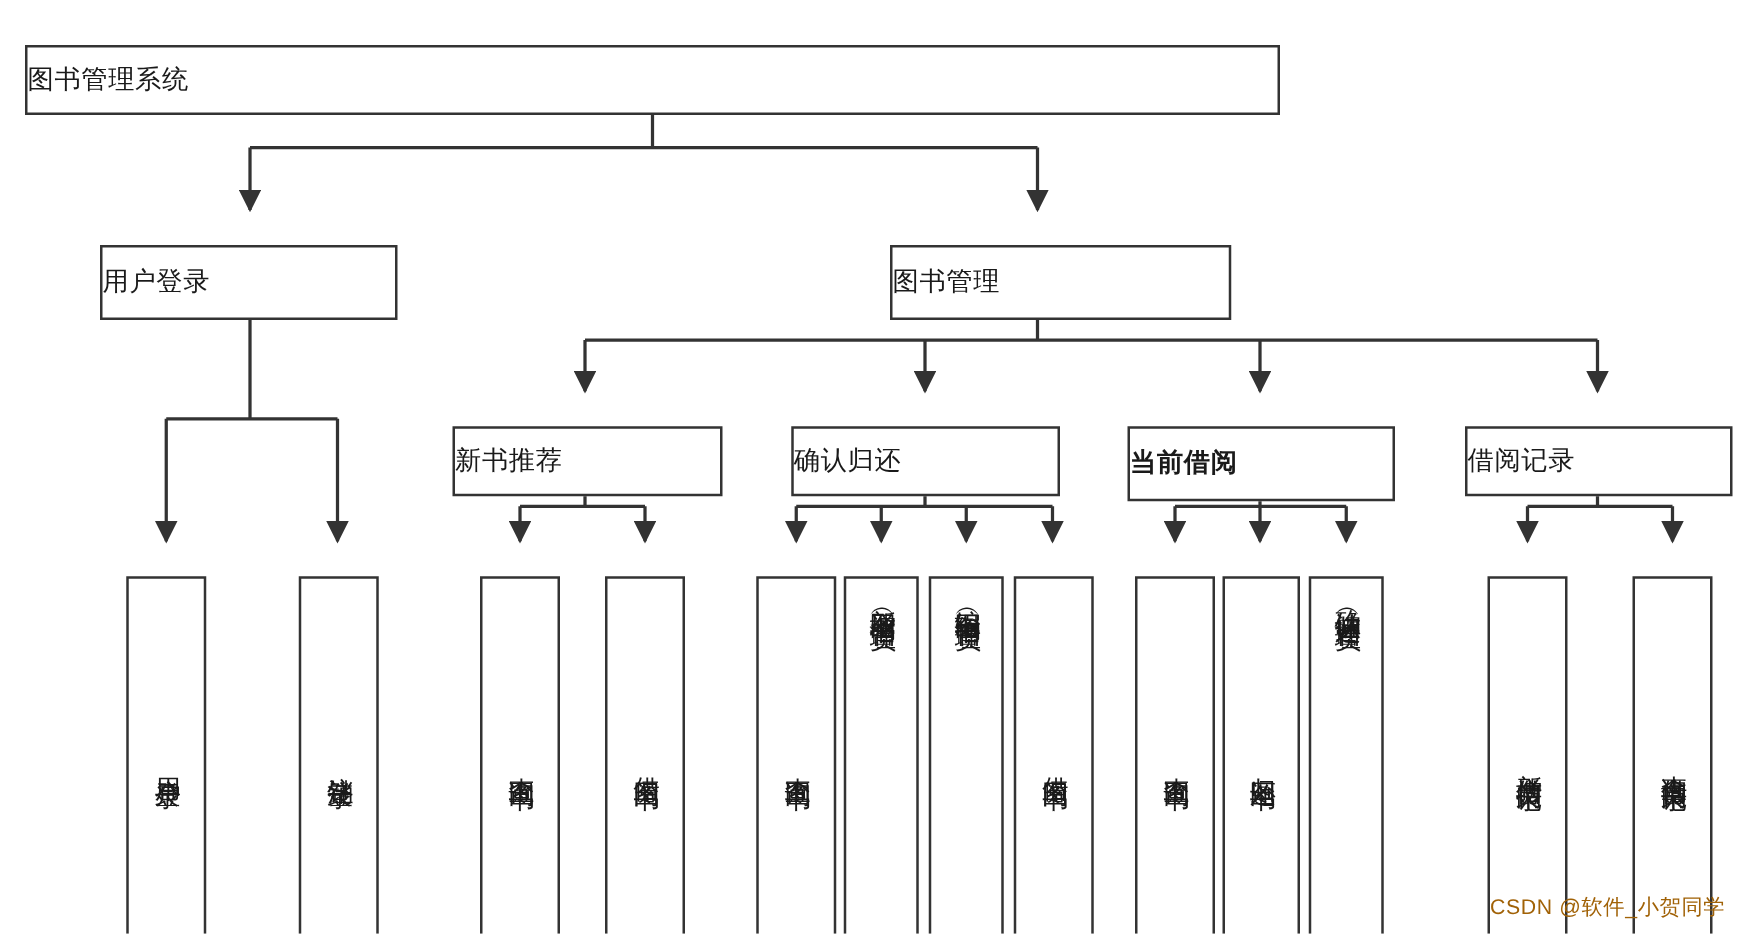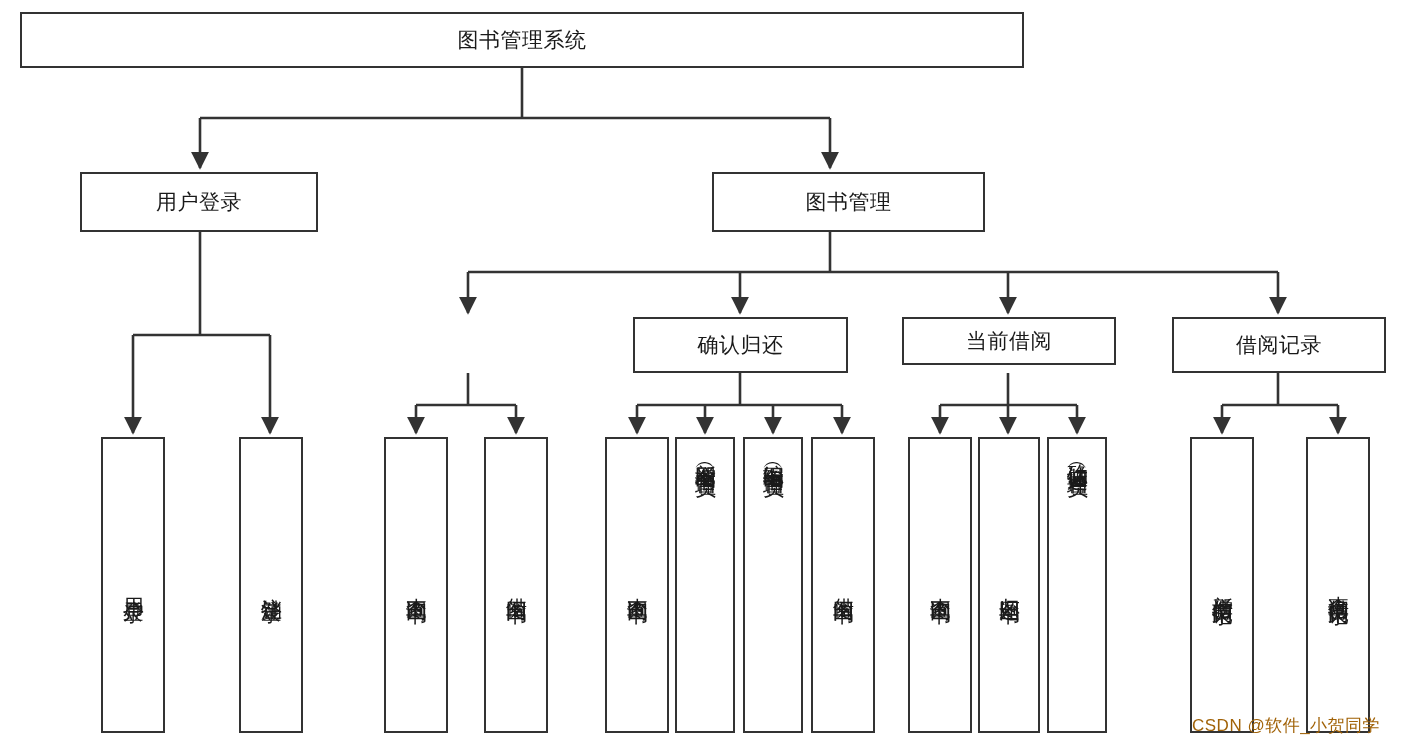--- a/index.html
+++ b/index.html
@@ -26,23 +26,23 @@
     height: 747px;
     pointer-events: none;
   }
   .node {
     position: absolute;
     box-sizing: border-box;
     background: #ffffff;
     border: 2px solid #333333;
     display: flex;
     align-items: center;
-    justify-content: center;
     color: #1a1a1a;
     text-align: center;
+    margin-top: 24px;
   }
   .node .lbl {
     display: block;
     line-height: 1.18;
     letter-spacing: 0.5px;
   }
   .node.horiz .lbl {
     writing-mode: horizontal-tb;
     font-size: 21px;
   }
@@ -128,24 +128,27 @@
     <span class="lbl">图书管理系统</span>
   </div>
 
   <div class="node horiz" style="left:80px; top:172px; width:238px; height:60px;">
     <span class="lbl">用户登录</span>
   </div>
   <div class="node horiz" style="left:712px; top:172px; width:273px; height:60px;">
     <span class="lbl">图书管理</span>
   </div>
 
+  <div class="node horiz" style="left:362px; top:317px; width:216px; height:56px;">
+    <span class="lbl">新书推荐</span>
+  </div>
   <div class="node horiz" style="left:633px; top:317px; width:215px; height:56px;">
     <span class="lbl">确认归还</span>
   </div>
-  <div class="node horiz" style="left:902px; top:317px; width:214px; height:48px;">
+  <div class="node horiz" style="left:902px; top:317px; width:214px; height:60px;font-weight:bold;">
     <span class="lbl">当前借阅</span>
   </div>
   <div class="node horiz" style="left:1172px; top:317px; width:214px; height:56px;">
     <span class="lbl">借阅记录</span>
   </div>
 
   <div class="node vert mid" style="left:101px; top:437px; width:64px; height:296px;">
     <span class="lbl">用户登录</span>
   </div>
   <div class="node vert mid" style="left:239px; top:437px; width:64px; height:296px;">

